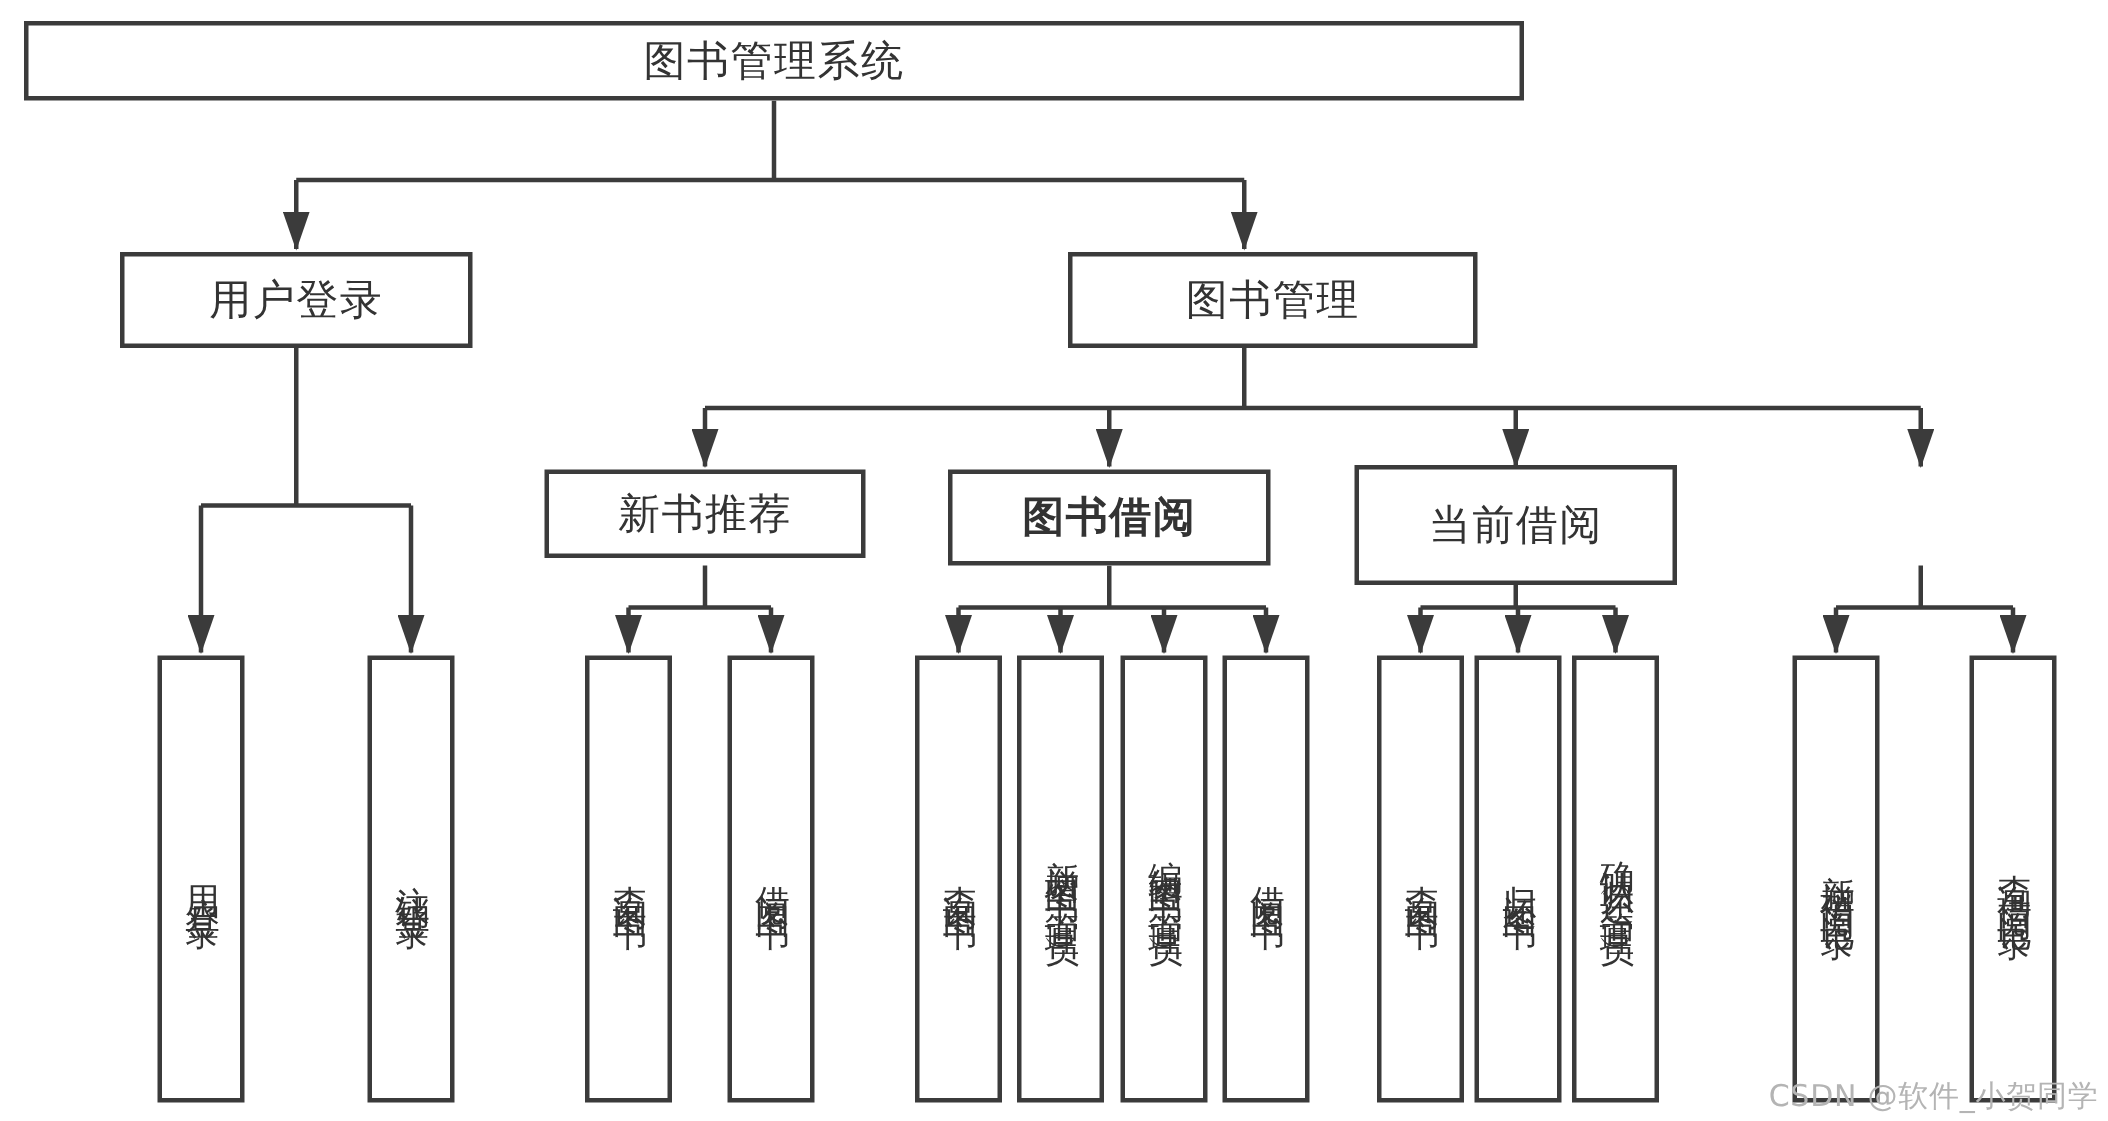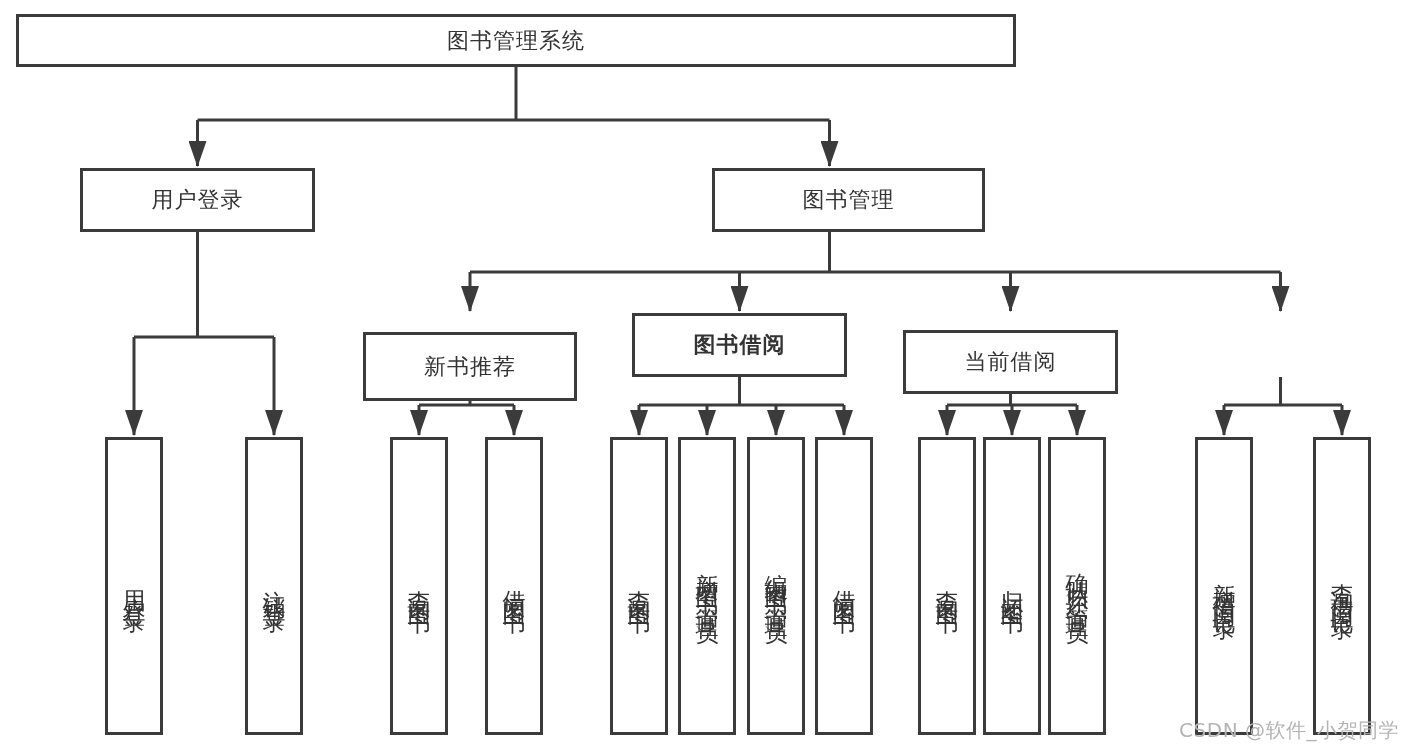--- a/index.html
+++ b/index.html
@@ -22,30 +22,30 @@
     height: 747px;
   }
   .node {
     position: absolute;
     box-sizing: border-box;
     border: 3px solid #3b3b3b;
     background: #ffffff;
     color: #333333;
     display: grid;
     place-items: center;
-    font-size: 22px;
+    font-size: 28px;
     letter-spacing: 1px;
     white-space: nowrap;
   }
   .root  { left: 16px;  top: 14px;  width: 1000px; height: 53px; }
   .n-user-login { left: 80px;  top: 168px; width: 235px; height: 64px; }
   .n-book-mgmt  { left: 712px; top: 168px; width: 273px; height: 64px; }
-  .n-new-book   { left: 363px; top: 332px; width: 214px; height: 69px; }
+  .n-new-book   { left: 363px; top: 313px; width: 214px; height: 59px; }
   .n-book-borrow{ left: 632px; top: 313px; width: 215px; height: 64px; font-weight: bold; }
-  .n-cur-borrow { left: 903px; top: 330px; width: 215px; height: 64px; }
+  .n-cur-borrow { left: 903px; top: 310px; width: 215px; height: 80px; }
   .n-borrow-rec { left: 1173px;top: 313px; width: 215px; height: 64px; }
   .leaf {
     top: 437px;
     width: 58px;
     height: 298px;
     font-size: 23px;
     letter-spacing: 0;
   }
   .leaf .v {
     writing-mode: vertical-rl;

